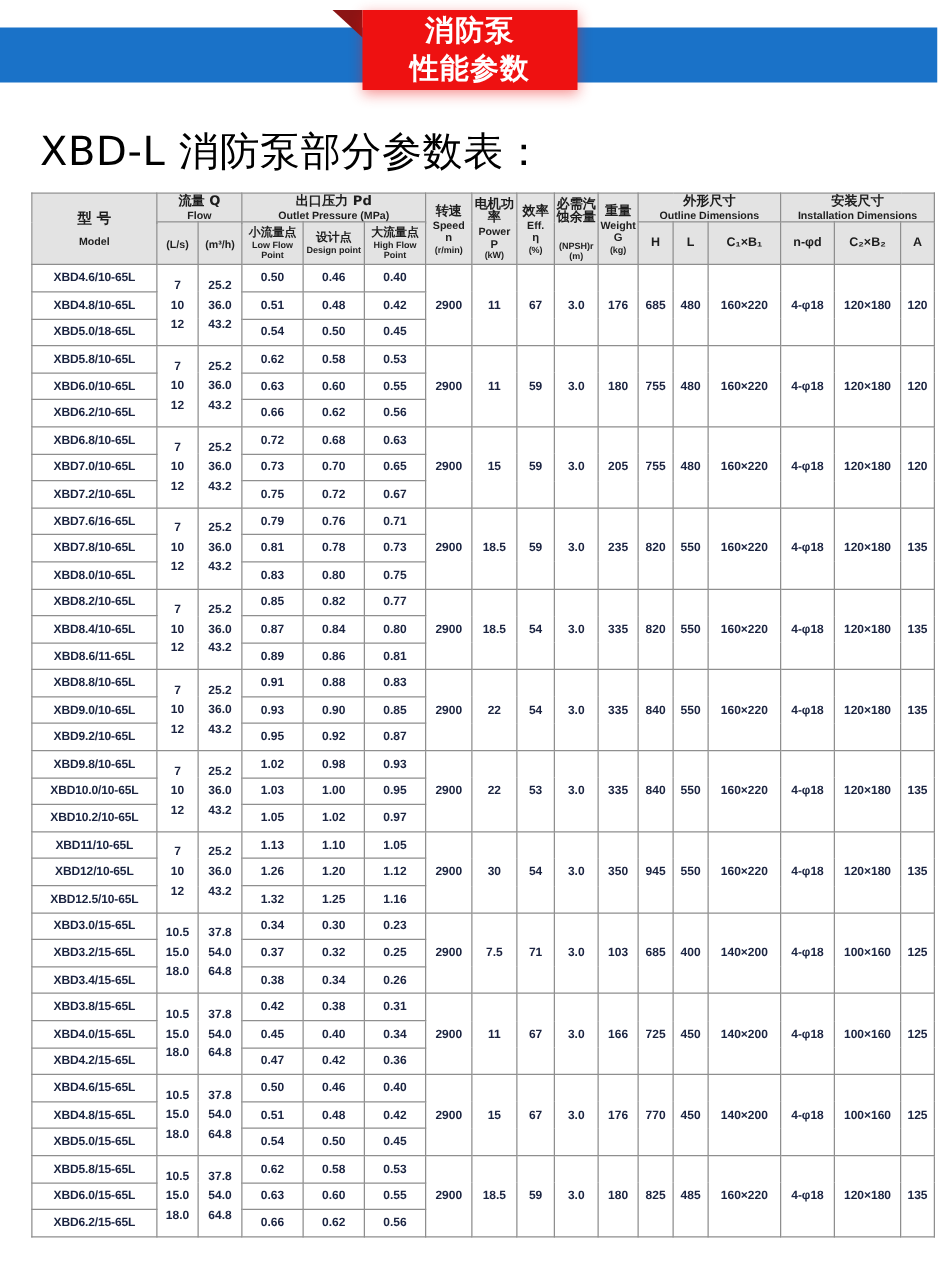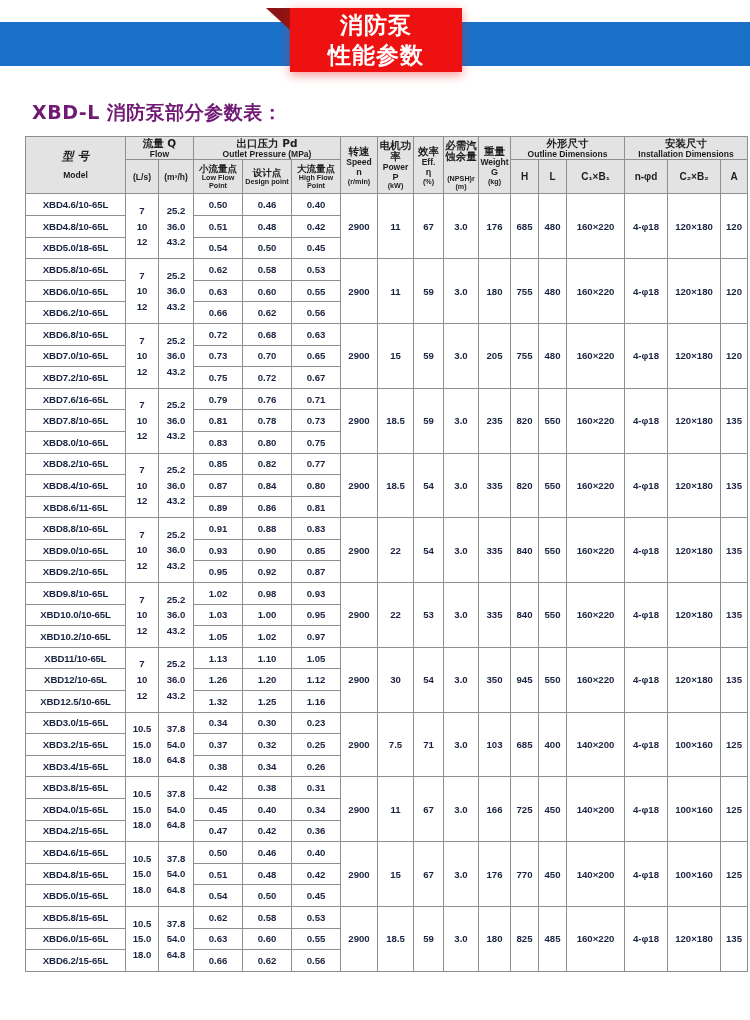--- a/index.html
+++ b/index.html
@@ -47,23 +47,23 @@
     font-size: 23px;
     font-weight: bold;
     line-height: 30px;
     letter-spacing: 1px;
     font-family: "DejaVu Sans", sans-serif;
   }
 
   
   .page-title {
     margin: 14px 0 10px 32px;
-    font-size: 19px;
-    font-weight: bold;
-    color: #701a75;
+    font-size: 32px;
+    font-weight: normal;
+    color: #000000;
     letter-spacing: 0.5px;
     font-family: "DejaVu Sans", sans-serif;
   }
 
   
   .table-wrap { padding: 0 25px; }
   table.spec {
     width: 700px;
     border-collapse: collapse;
     table-layout: fixed;
@@ -75,21 +75,21 @@
     vertical-align: middle;
     padding: 0;
   }
   table.spec thead th {
     background: #e3e3e3;
     font-weight: bold;
     color: #1d1d1d;
     line-height: 1.18;
   }
   .hcn { font-size: 10.5px; font-weight: bold; display: block; font-family:"DejaVu Sans", sans-serif; }
-  .hcn-lg { font-size: 11.5px; font-style: italic; }
+  .hcn-lg { font-size: 11.5px; }
   .hen { font-size: 8.5px; font-weight: bold; display: block; }
   .hen-sm { font-size: 7.2px; font-weight: bold; display: block; line-height: 1.12; }
   .hsym { font-size: 9px; font-weight: bold; display: block; }
 
   table.spec tbody td {
     font-size: 9.6px;
     font-weight: bold;
     height: 21.6px;
   }
   td.model {

